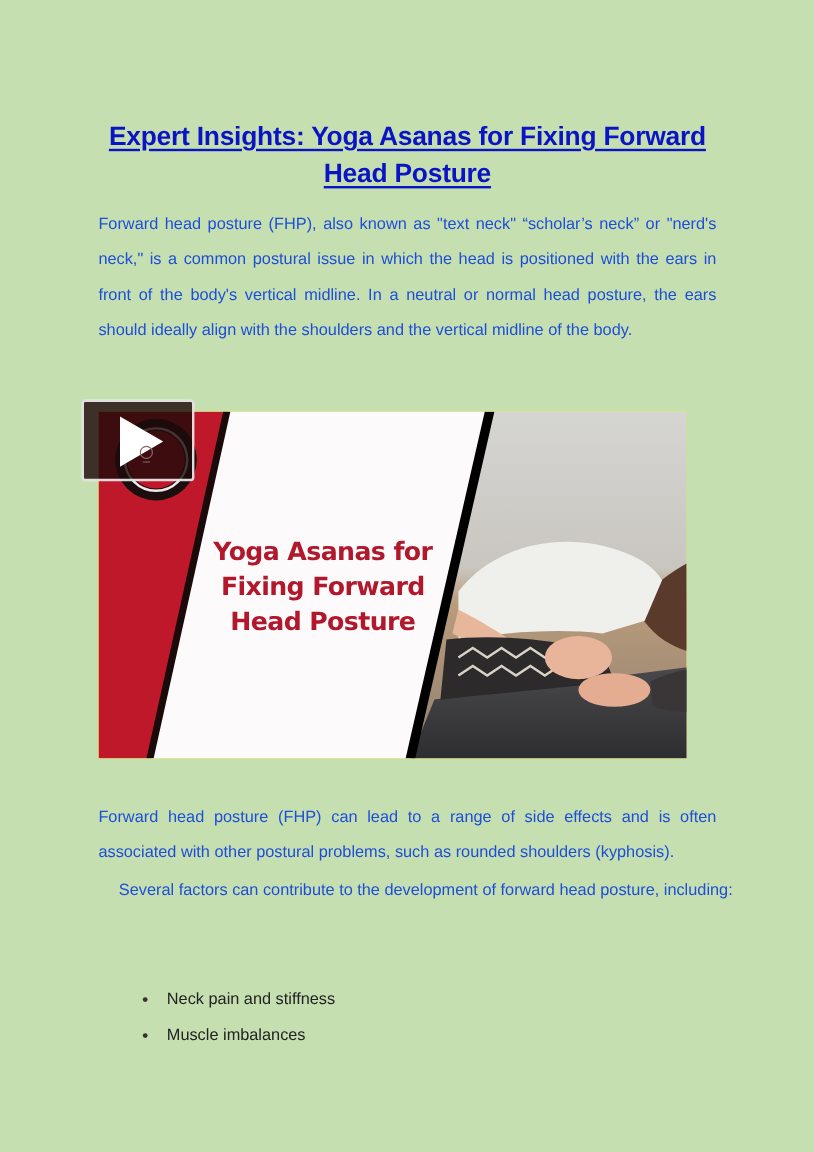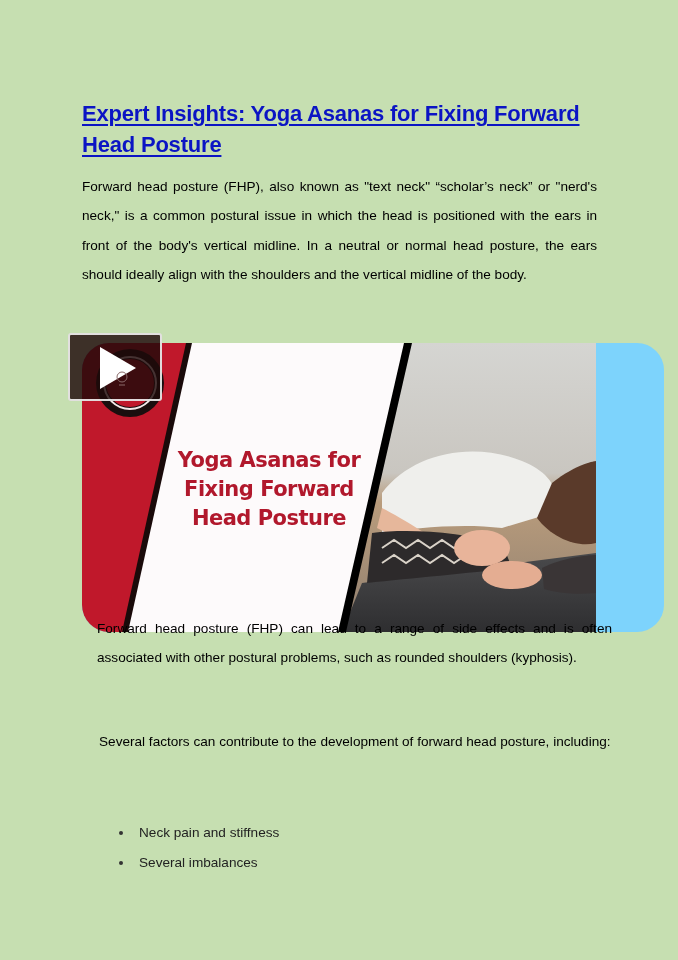--- a/index.html
+++ b/index.html
@@ -6,48 +6,48 @@
   body {
     width: 678px; height: 960px; overflow: hidden;
     background: #c6dfb1;
     font-family: "Liberation Sans", "DejaVu Sans", sans-serif;
     color: #1c1c1c;
     position: relative;
   }
   .page { position: absolute; left: 0; top: 0; width: 678px; height: 960px; }
   .title {
     position: absolute; left: 82px; top: 98px; width: 515px;
-    margin: 0;
+    text-align: center; margin: 0;
     font-family: "Liberation Sans", sans-serif;
     font-weight: bold; font-size: 22px; line-height: 31px;
     color: #0b14c4; text-decoration: underline; text-decoration-thickness: 2px;
     text-underline-offset: 3px; letter-spacing: -0.2px;
   }
   .para {
     position: absolute; left: 82px; width: 515px; margin: 0;
     font-size: 13.6px; line-height: 29.3px; text-align: justify;
-    color: #000000;
+    color: #1d4ed8;
   }
   .p1 { top: 172px; }
-  .p2 { top: 614px; margin-left: 15px; }
+  .p2 { top: 666px; }
   .p3 { top: 727px; margin-left: 17px; }
   .bullets {
     position: absolute; left: 100px; top: 802px; margin: 16px; padding: 0;
     list-style: none; font-size: 13.6px; line-height: 30px; color: #222;
   }
   .bullets li { position: relative; padding-left: 23px; }
   .bullets li .dot {
     position: absolute; left: 3px; top: 13px; width: 4px; height: 4px;
     background: #333; border-radius: 50%;
   }
 
   
   .video {
-    position: absolute; left: 82px; top: 343px; width: 582px; height: 289px;
-    overflow: hidden; background: #7dd3fc; border-radius: 27px;
+    position: absolute; left: 82px; top: 343px; width: 490px; height: 289px;
+    overflow: hidden; background: #fde047;
   }
   .video svg.bg { position: absolute; left: 0; top: 0; }
   .thumb-title {
     position: absolute; left: 72px; top: 103px; width: 230px;
     text-align: center; font-weight: bold; font-size: 21px; line-height: 29px;
     color: #b1182c; font-family: "DejaVu Sans", sans-serif; letter-spacing: -0.5px;
   }
   .play {
     position: absolute; left: 68px; top: 333px; width: 94px; height: 68px;
     background: rgba(30,10,10,0.82);
@@ -128,17 +128,17 @@
 
   <p class="para p3">Several factors can contribute to the development of forward head posture, including:</p>
 
   <ul class="bullets">
     <li>
       <span class="dot"></span>
       <span>Neck pain and stiffness</span>
     </li>
     <li>
       <span class="dot"></span>
-      <span>Several imbalances</span>
+      <span>Muscle imbalances</span>
     </li>
   </ul>
 
 </div>
 
 </body></html>

